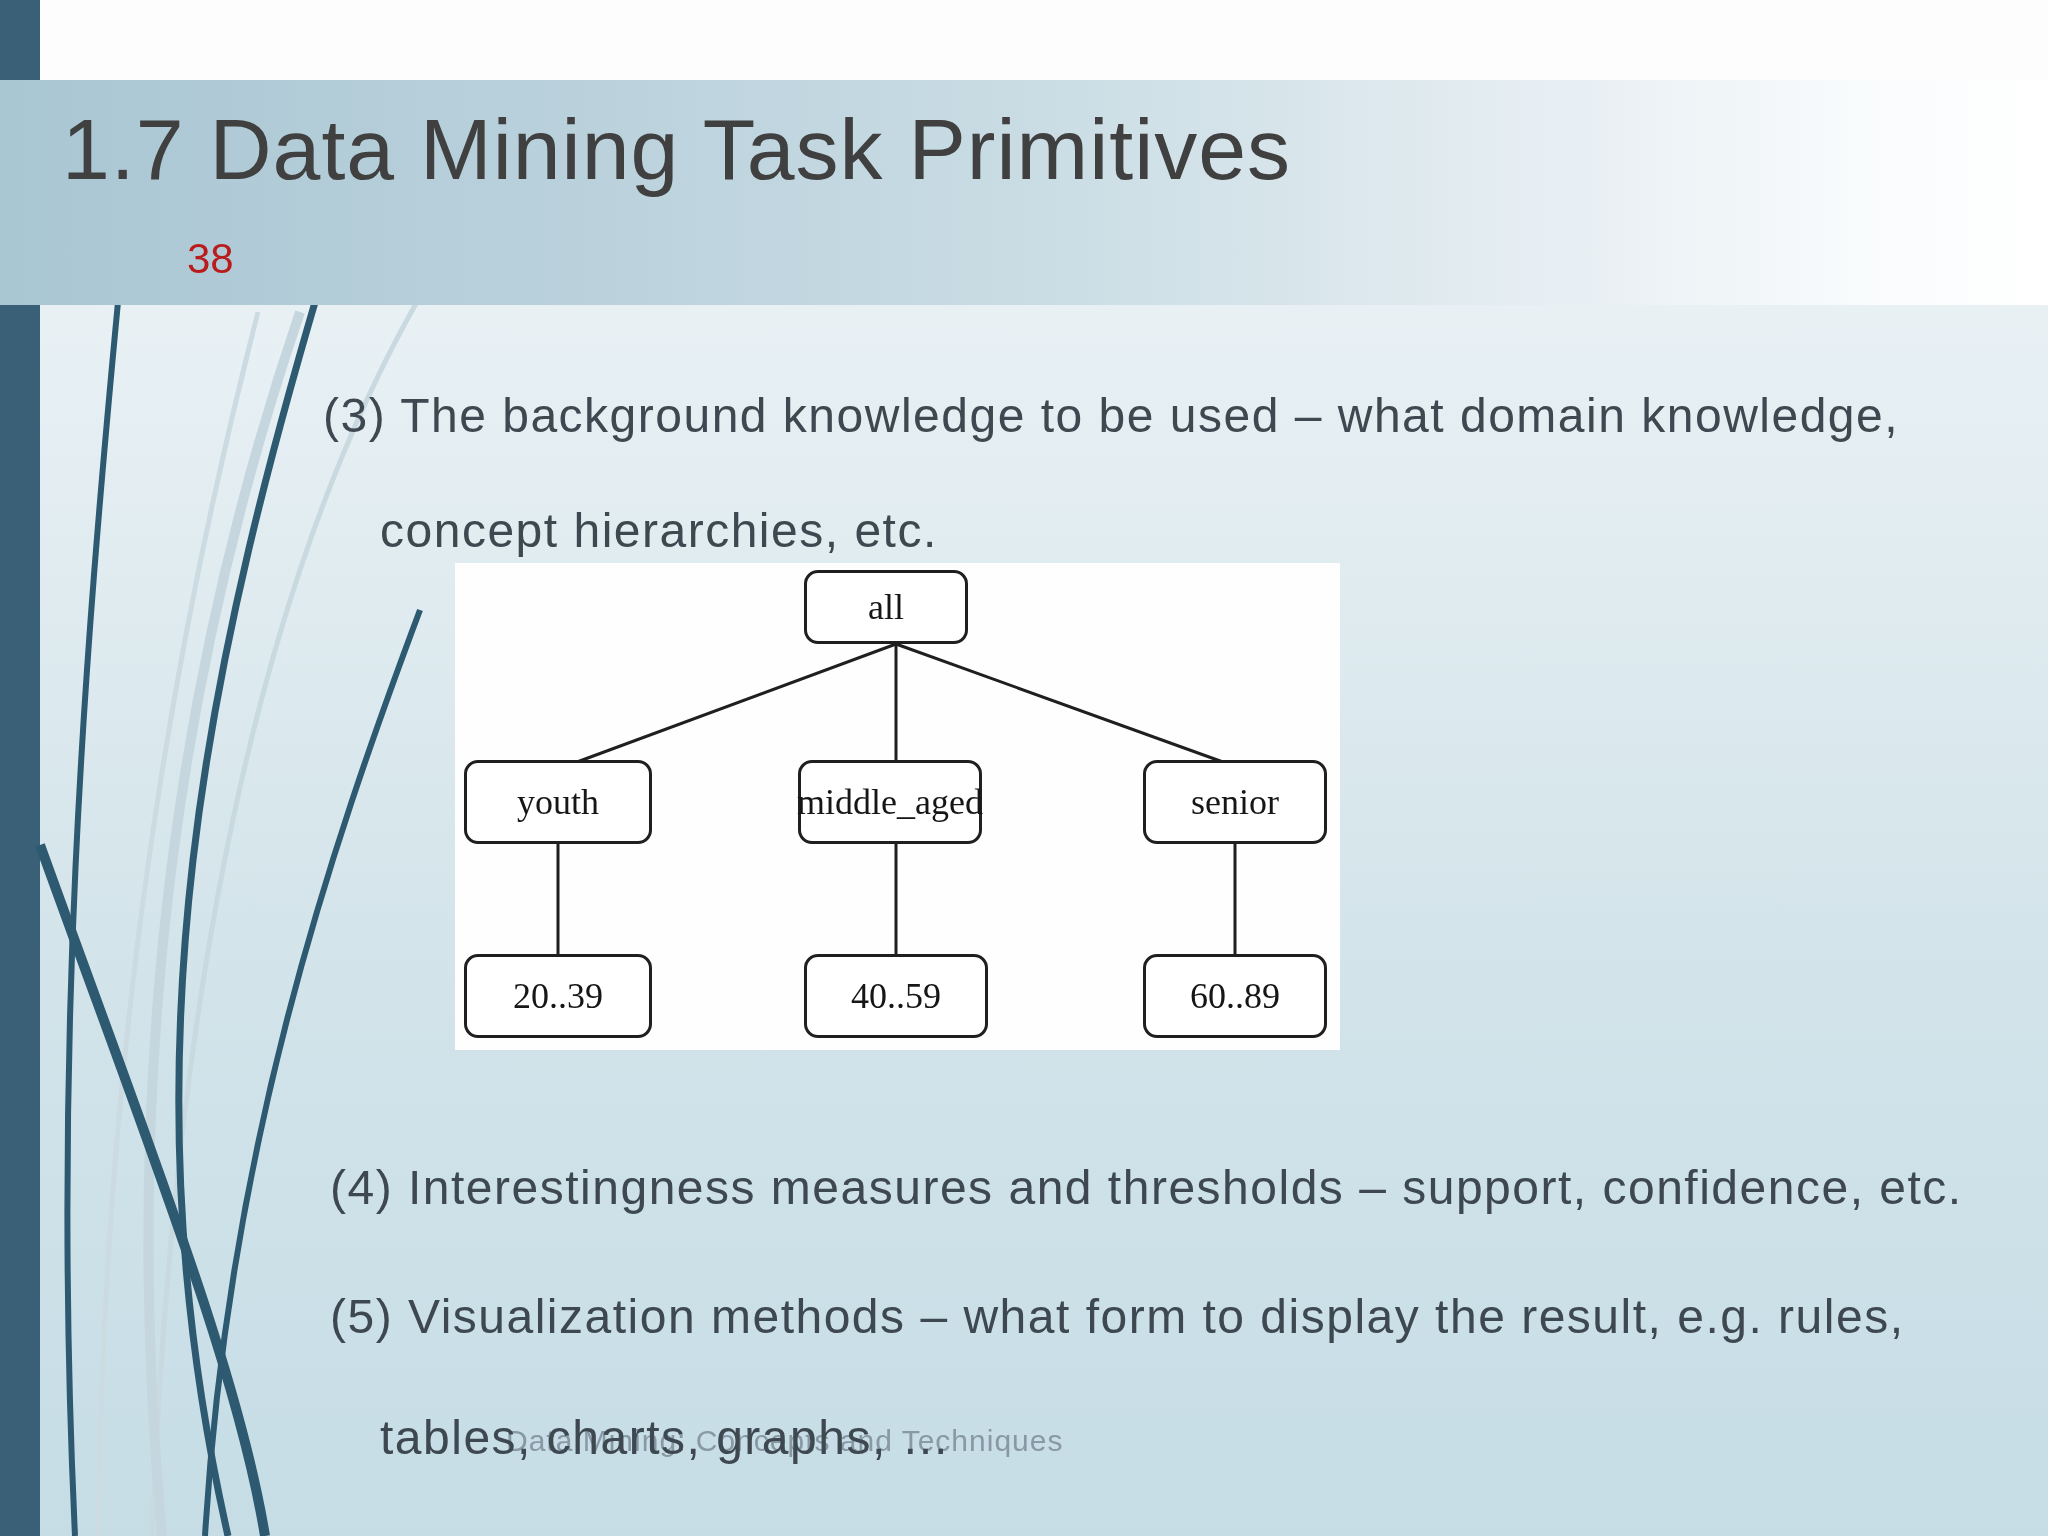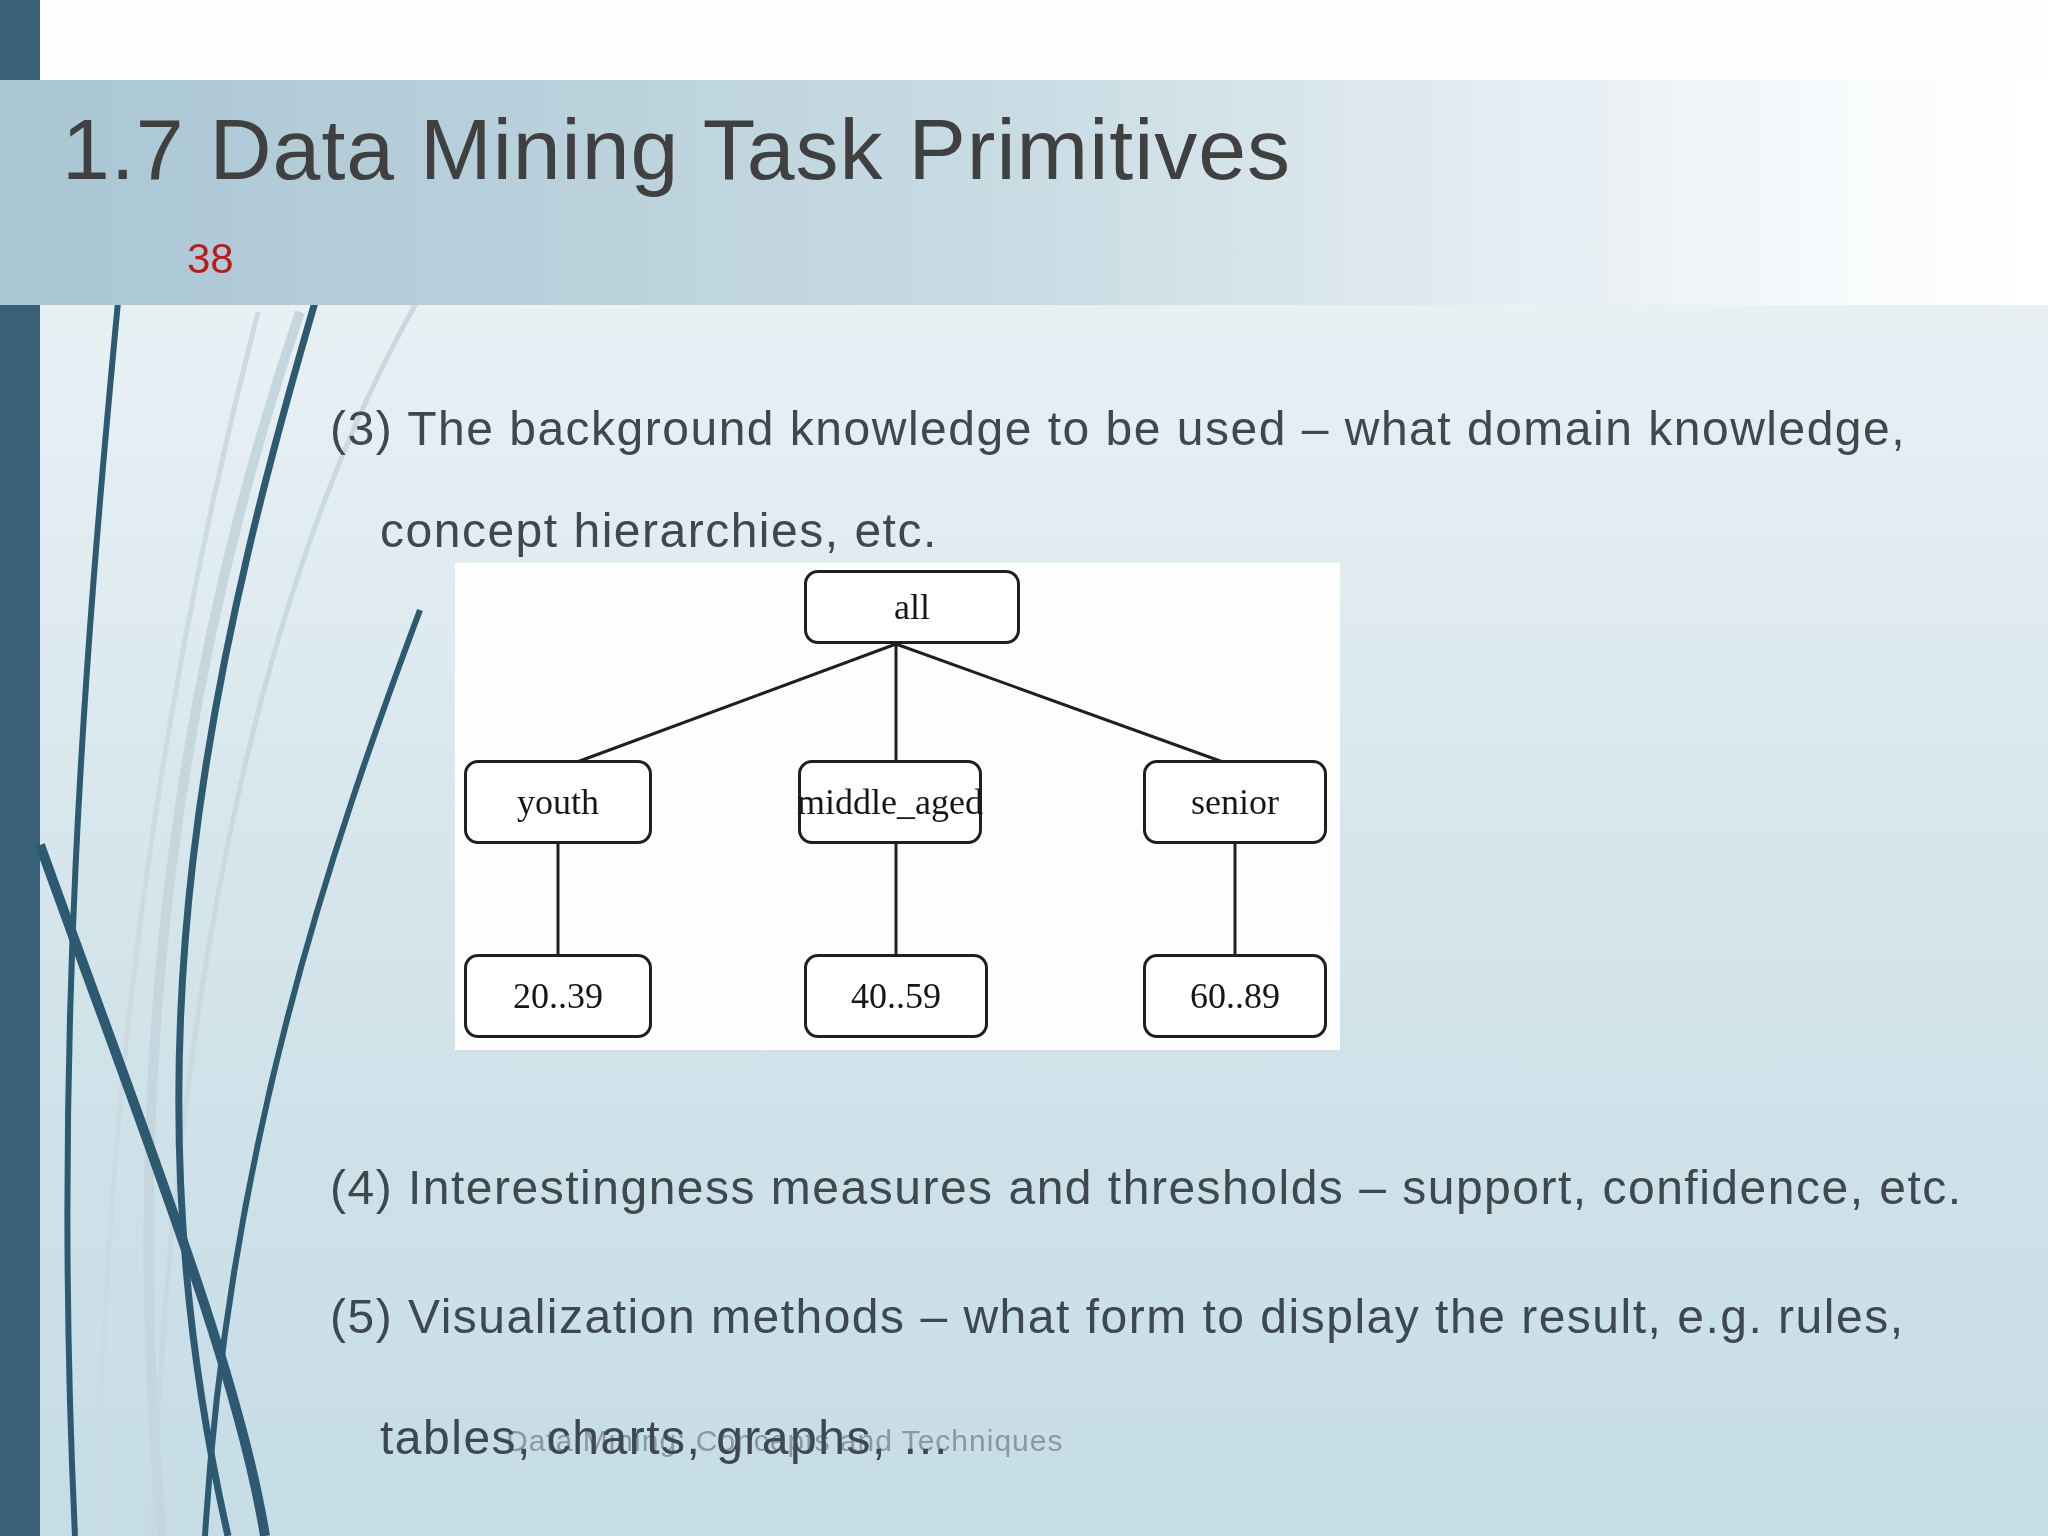--- a/index.html
+++ b/index.html
@@ -27,21 +27,21 @@
   }
   .page-number{
     left:187px;top:238px;z-index:5;
     font-size:42px;color:#b91c1c;line-height:1;
   }
 
   .bullet{
     z-index:6;font-size:48px;color:#3e4850;letter-spacing:1.5px;
     white-space:nowrap;line-height:1.15;
   }
-  .b3l1{left:330px;top:388px;margin-top:13px;}
+  .b3l1{left:323px;top:388px;}
   .b3l2{left:380px;top:503px;}
   .b4  {left:330px;top:1160px;}
   .b5l1{left:330px;top:1289px;}
   .b5l2{left:380px;top:1410px;z-index:7;text-align:right;}
 
   .footer{
     left:458px;top:1424px;z-index:6;
     font-size:30px;color:rgba(125,140,152,0.85);letter-spacing:1px;white-space:nowrap;margin-left:48px;
   }
 
@@ -49,21 +49,21 @@
   .diagram{
     left:455px;top:563px;width:885px;height:487px;background:#fefefe;z-index:5;
   }
   .diagram svg{position:absolute;left:0;top:0;}
   .node{
     position:absolute;box-sizing:border-box;
     border:3px solid #1f1f1f;border-radius:14px;background:#fff;
     display:flex;align-items:center;justify-content:center;
     font-family:"Liberation Serif",serif;font-size:36px;color:#161616;
   }
-  .n-all   {left:349px;top:7px;  width:216px;height:74px;}
+  .n-all   {left:349px;top:7px;  width:164px;height:74px;}
   .n-youth {left:9px;  top:197px;width:188px;height:84px;}
   .n-middle{left:343px;top:197px;width:184px;height:84px;}
   .n-senior{left:688px;top:197px;width:184px;height:84px;}
   .n-2039  {left:9px;  top:391px;width:188px;height:84px;}
   .n-4059  {left:349px;top:391px;width:184px;height:84px;}
   .n-6089  {left:688px;top:391px;width:184px;height:84px;}
 </style>
 </head>
 <body>
 

